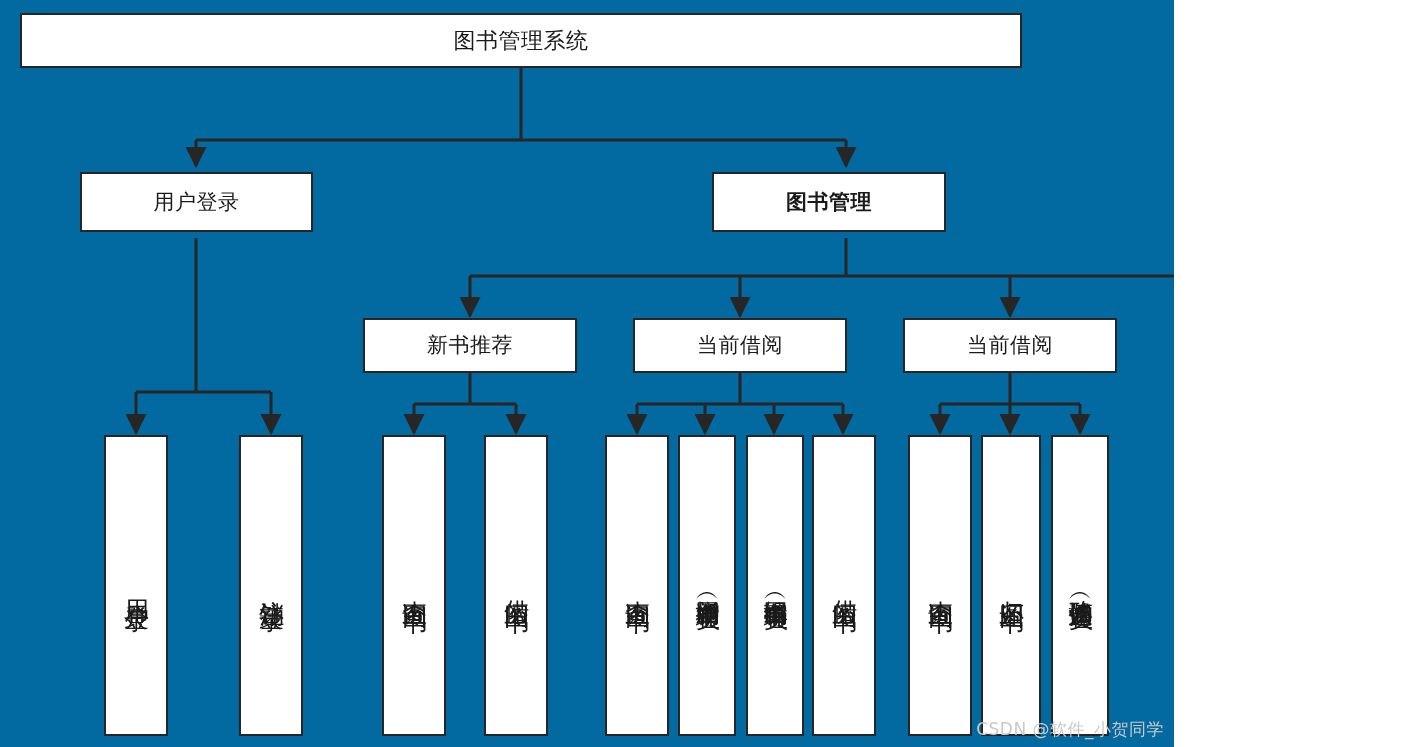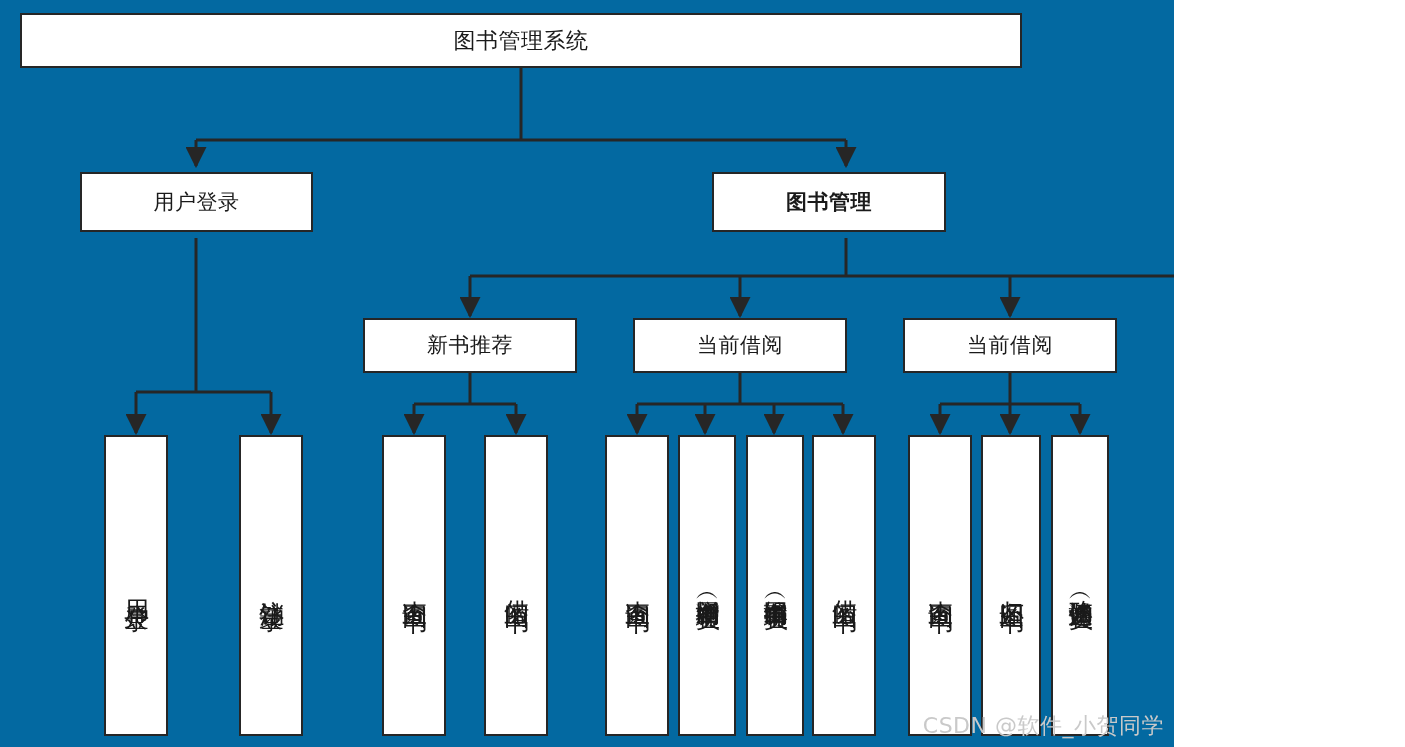--- a/index.html
+++ b/index.html
@@ -62,21 +62,21 @@
     white-space: nowrap;
   }
   .node.v.tight .label {
     font-size: 24px;
     letter-spacing: 1px;
   }
   .watermark {
     position: absolute;
     right: 10px;
     bottom: 6px;
-    font-size: 22px;
+    font-size: 17px;
     color: #c9c9c9;
     font-family: "DejaVu Sans", "Liberation Sans", sans-serif;
     white-space: nowrap;
     letter-spacing: 0.5px;
   }
 </style>
 </head>
 <body>
 
 <div id="canvas">

